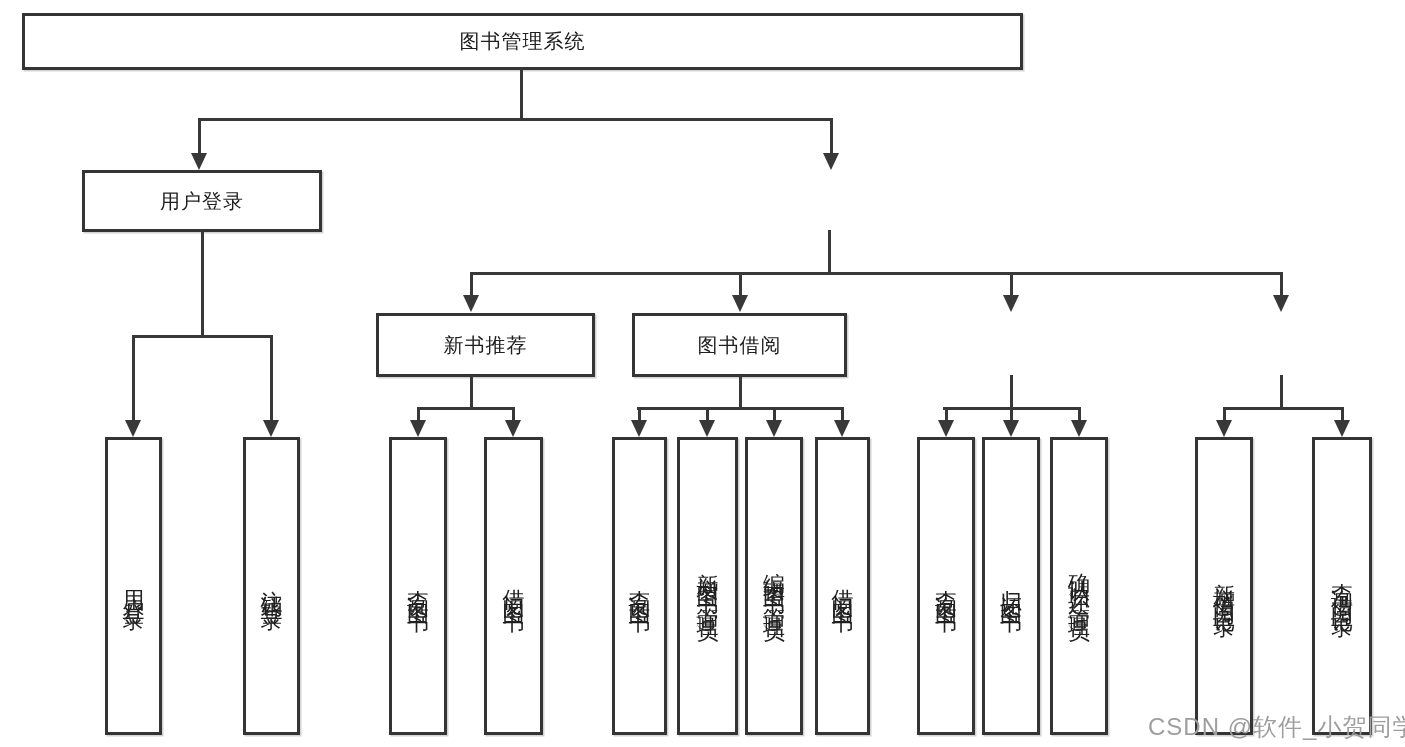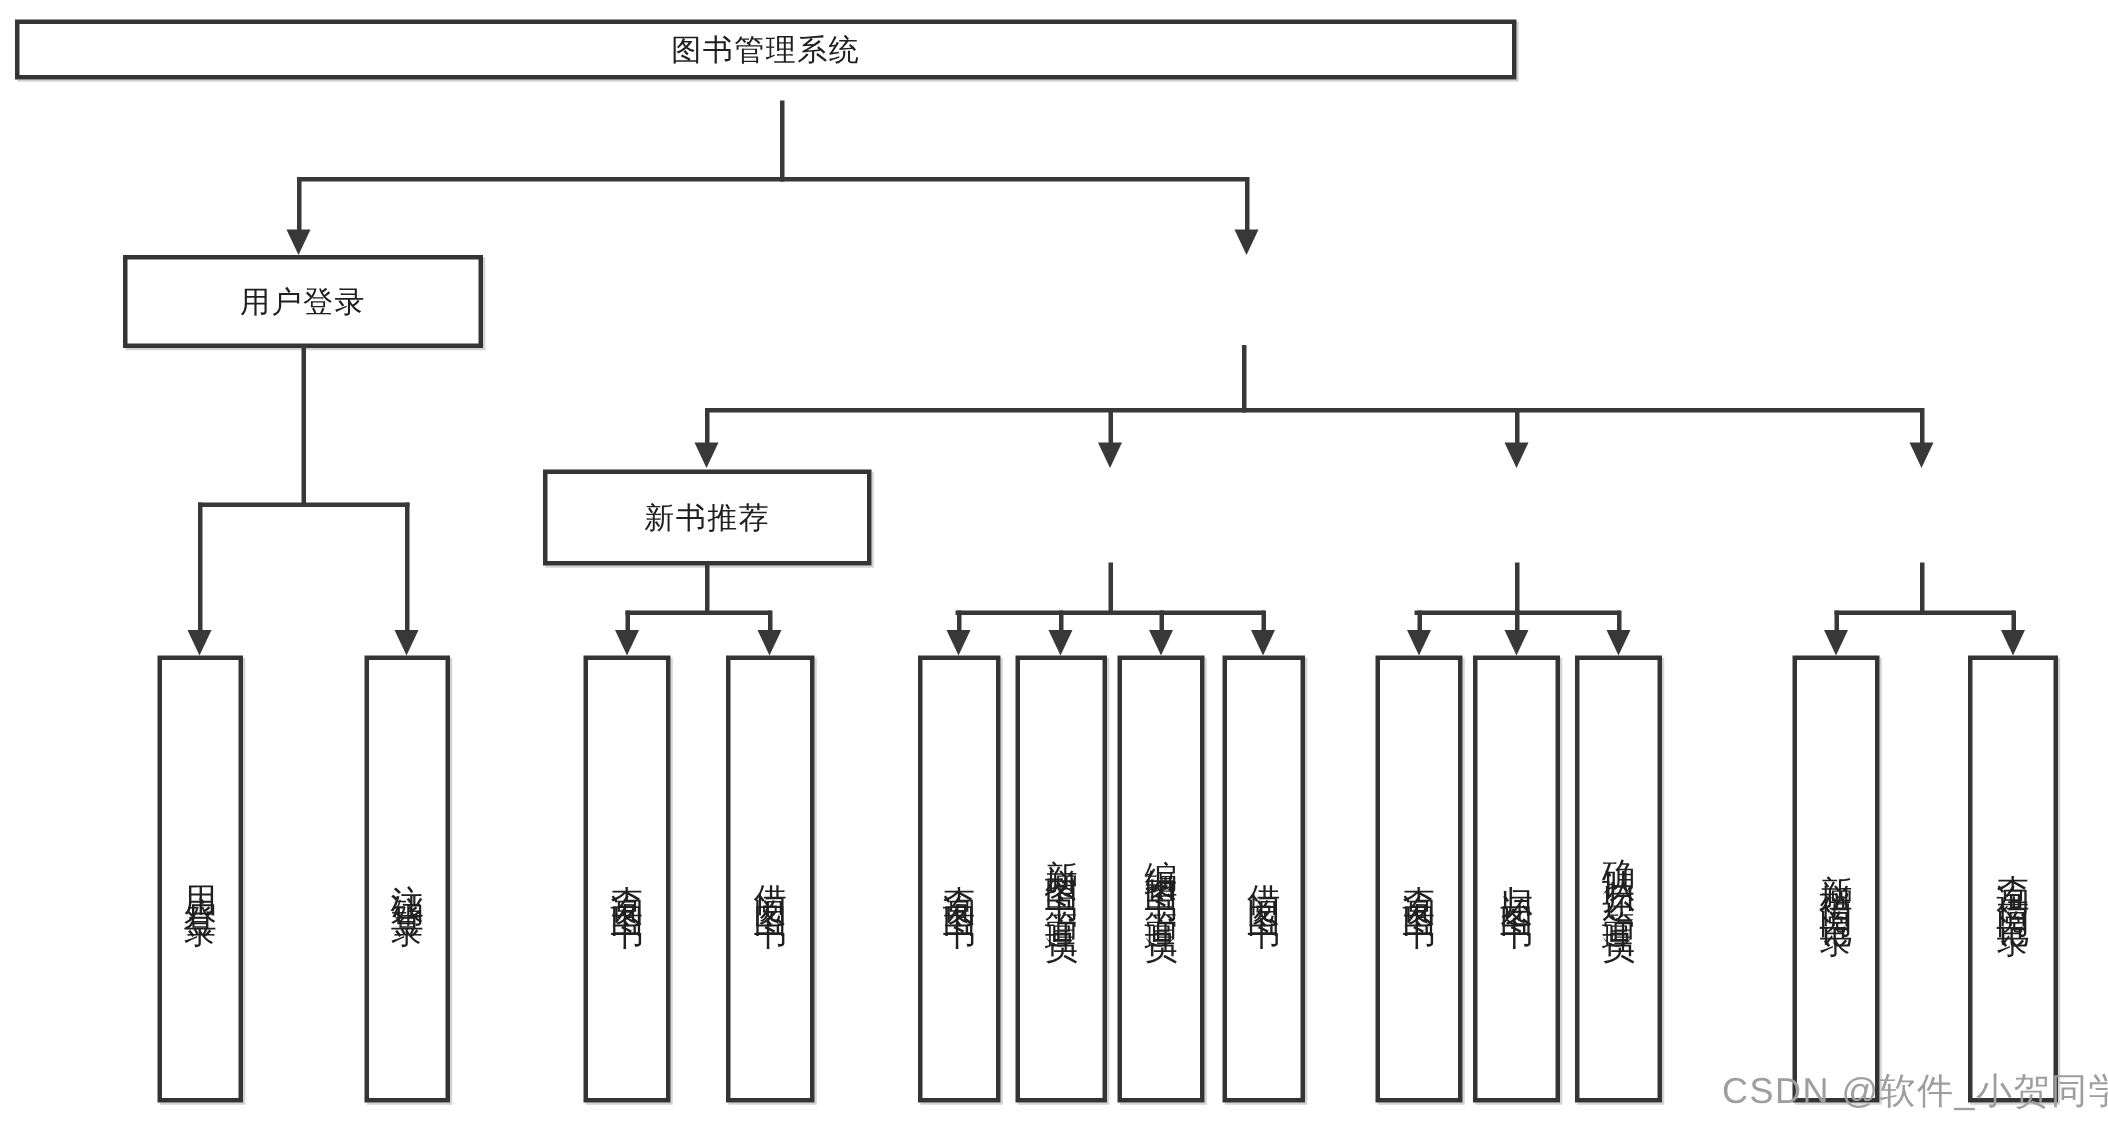--- a/index.html
+++ b/index.html
@@ -25,30 +25,33 @@
       border-top:17px solid #383838;}
 
   .watermark{position:absolute;left:1148px;top:711px;font-size:24px;color:#9e9e9e;
              letter-spacing:1px;white-space:nowrap;}
 </style>
 </head>
 <body>
 
 <div id="stage">
 
-  <div class="box" style="left:10px;top:13px;width:1001px;height:40px">
+  <div class="box" style="left:22px;top:13px;width:1001px;height:57px">
     <span class="lbl">图书管理系统</span>
   </div>
 
   <div class="box" style="left:82px;top:170px;width:240px;height:62px">
     <span class="lbl">用户登录</span>
   </div>
 
-  <div class="box" style="left:362px;top:313px;width:219px;height:64px">
+  <div class="box" style="left:376px;top:313px;width:219px;height:64px">
     <span class="lbl">新书推荐</span>
+  </div>
+  <div class="box" style="left:632px;top:313px;width:215px;height:64px">
+    <span class="lbl">图书借阅</span>
   </div>
 
   <div class="vbox" style="left:105px;top:437px;width:57px;height:298px">
     <span class="lbl">用户登录</span>
   </div>
   <div class="vbox" style="left:243px;top:437px;width:57px;height:298px">
     <span class="lbl">注销登录</span>
   </div>
 
   <div class="vbox" style="left:389px;top:437px;width:58px;height:298px">

